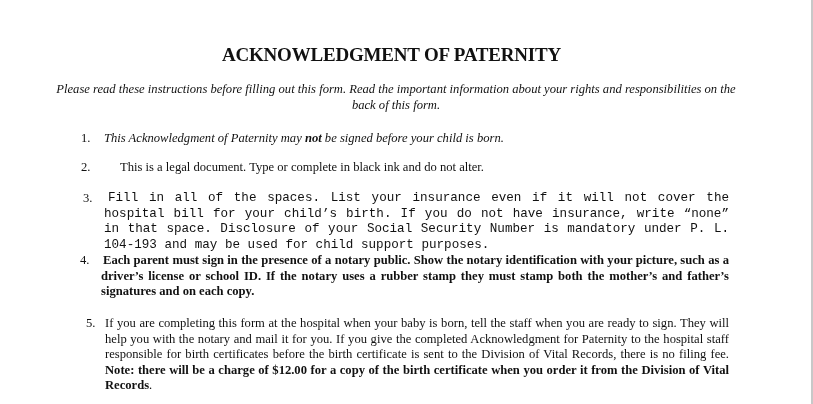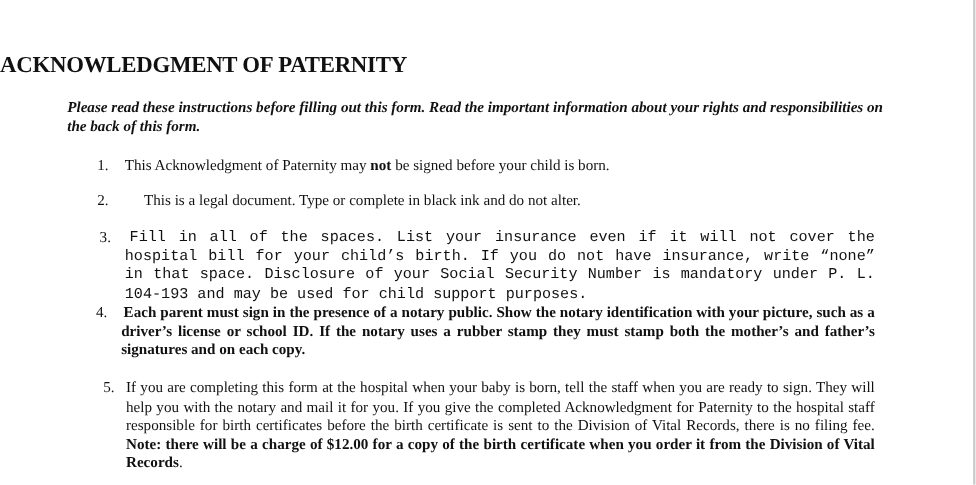--- a/index.html
+++ b/index.html
@@ -9,28 +9,30 @@
       font-family: "Liberation Serif", serif;
       color: #111;
       position: relative;
     }
     .right-edge {
       position: absolute; top: 0; right: 0; width: 2px; height: 404px;
       background: #c8c8c8;
     }
     .title {
       position: absolute; top: 44px; left: 0; width: 783px;
+      text-align: center;
       font-weight: bold; font-size: 19px; letter-spacing: -0.2px;
       margin: 0;
     }
     .intro {
       position: absolute; top: 81px; left: 56px; width: 680px;
-      font-weight: bold; font-style: italic;
+      font-weight: normal; font-style: italic;
       font-size: 12.6px; line-height: 16px;
       margin: 0;
+      text-align: center;
     }
     .item {
       position: absolute; left: 0; width: 813px;
       font-size: 12.6px; line-height: 15.5px;
     }
     .num { position: absolute; }
     .txt { position: absolute; text-align: justify; }
     .txt.single { text-align: left; }
     b { font-weight: bold; }
   </style>
@@ -38,21 +40,21 @@
 <body>
 
 <div class="right-edge"></div>
 
 <h1 class="title">ACKNOWLEDGMENT OF PATERNITY</h1>
 
 <p class="intro">Please read these instructions before filling out this form.  Read the important information about your rights and responsibilities on the back of this form.</p>
 
 <div class="item" style="top:131px;">
   <span class="num" style="left:81px;">1.</span>
-  <span class="txt single" style="left:104px; width:640px;"><span>This Acknowledgment of Paternity may </span><b>not</b><span> be signed before your child is born.</span></span>
+  <span class="txt single" style="left:104px; width:640px;font-style:italic;"><span>This Acknowledgment of Paternity may </span><b>not</b><span> be signed before your child is born.</span></span>
 </div>
 
 <div class="item" style="top:160px;">
   <span class="num" style="left:81px;">2.</span>
   <span class="txt single" style="left:120px; width:640px;">This is a legal document.  Type or complete in black ink and do not alter.</span>
 </div>
 
 <div class="item" style="top:191px;">
   <span class="num" style="left:83px;">3.</span>
   <span class="txt" style="left:104px; width:625px; text-indent:4px;font-family:Liberation Mono, monospace;">Fill in all of the spaces.  List your insurance even if it will not cover the hospital bill for your child’s birth.  If you do not have insurance, write “none” in that space.  Disclosure of your Social Security Number is mandatory under P. L. 104-193 and may be used for child support purposes.</span>

